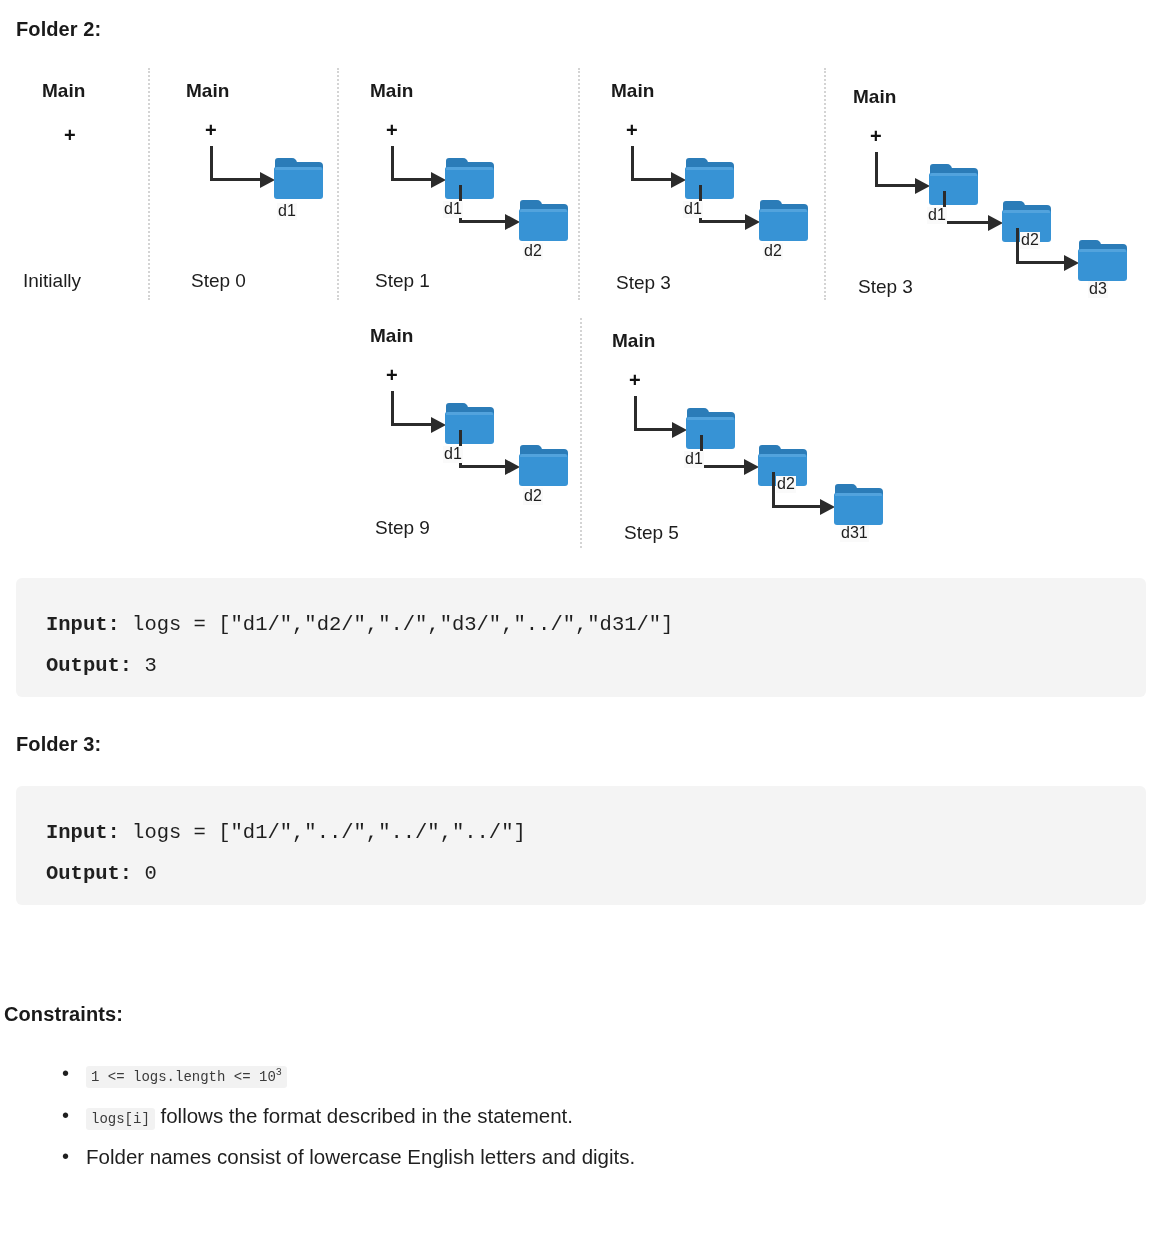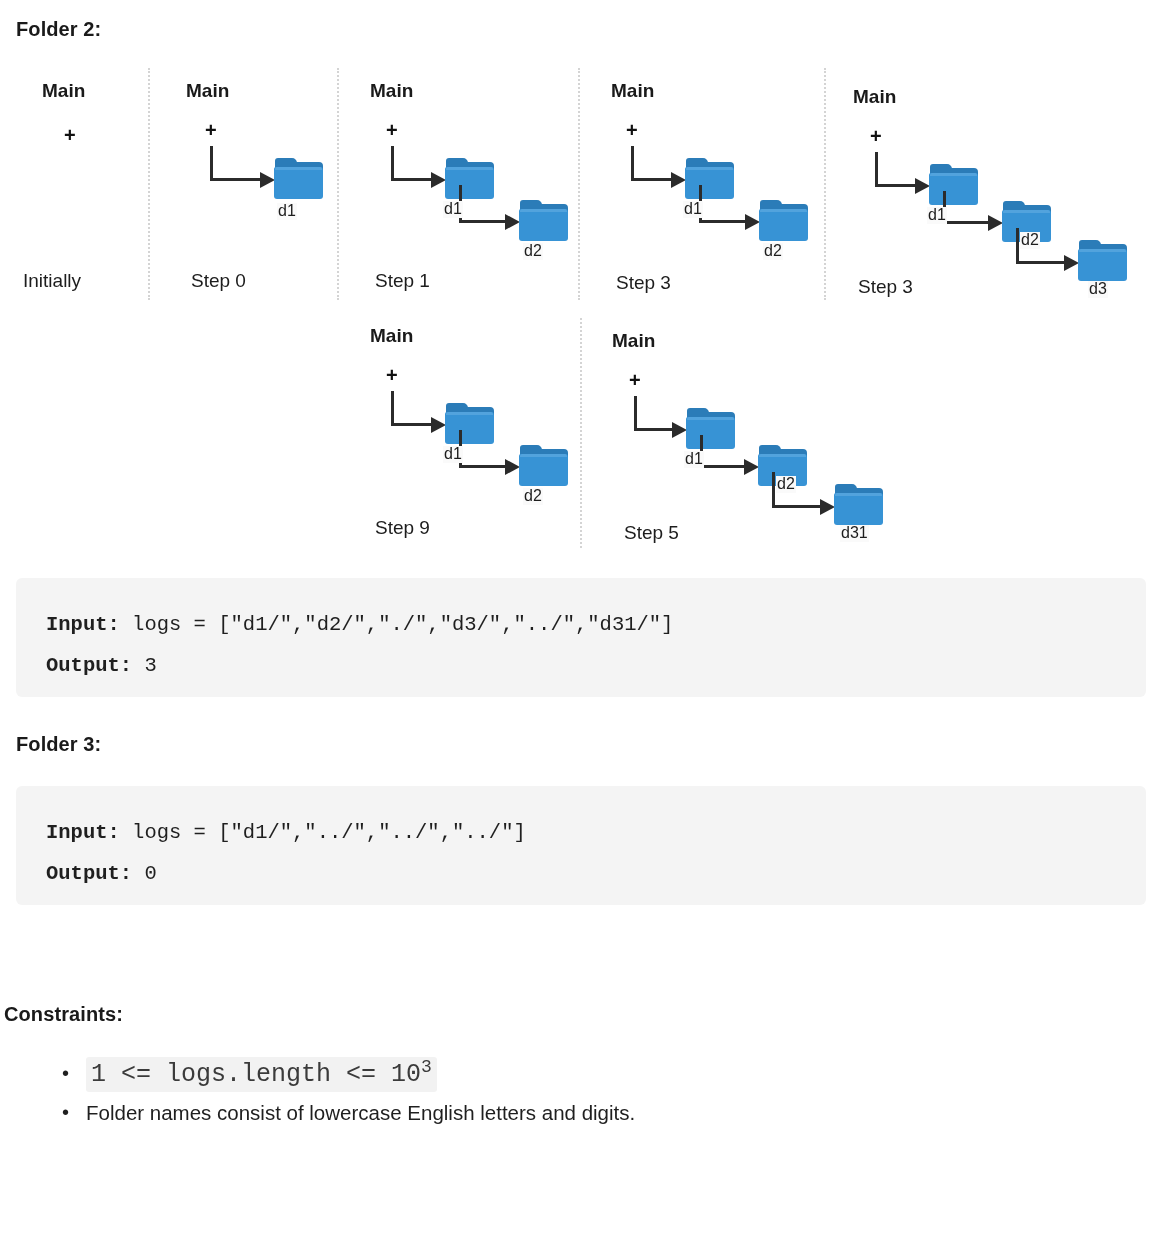--- a/index.html
+++ b/index.html
@@ -174,21 +174,21 @@
   .constraints-list li::before {
     content: "\2022";
     position: absolute;
     left: 22px;
     top: 0;
     font-size: 20px;
     color: #1f1f1f;
   }
   code.inline {
     font-family: "Liberation Mono", "DejaVu Sans Mono", monospace;
-    font-size: 25px;
+    font-size: 14px;
     background: #f2f2f2;
     color: #3b3b3b;
     padding: 3px 5px;
     border-radius: 3px;
   }
   code.inline sup {
     font-size: 0.72em;
     vertical-align: super;
     line-height: 0;
   }
@@ -394,15 +394,18 @@
 <b>Output:</b><span> 0</span></pre>
 </div>
 
 <div class="section-heading" style="left:4px; top:1003px;">Constraints:</div>
 
 <ul class="constraints-list">
   <li>
     <code class="inline"><span>1 &lt;= logs.length &lt;= 10</span><sup>3</sup></code>
   </li>
   <li>
+    <code class="inline"><span>logs[i]</span></code><span> follows the format described in the statement.</span>
+  </li>
+  <li>
     <span>Folder names consist of lowercase English letters and digits.</span>
   </li>
 </ul>
 
 </body></html>

